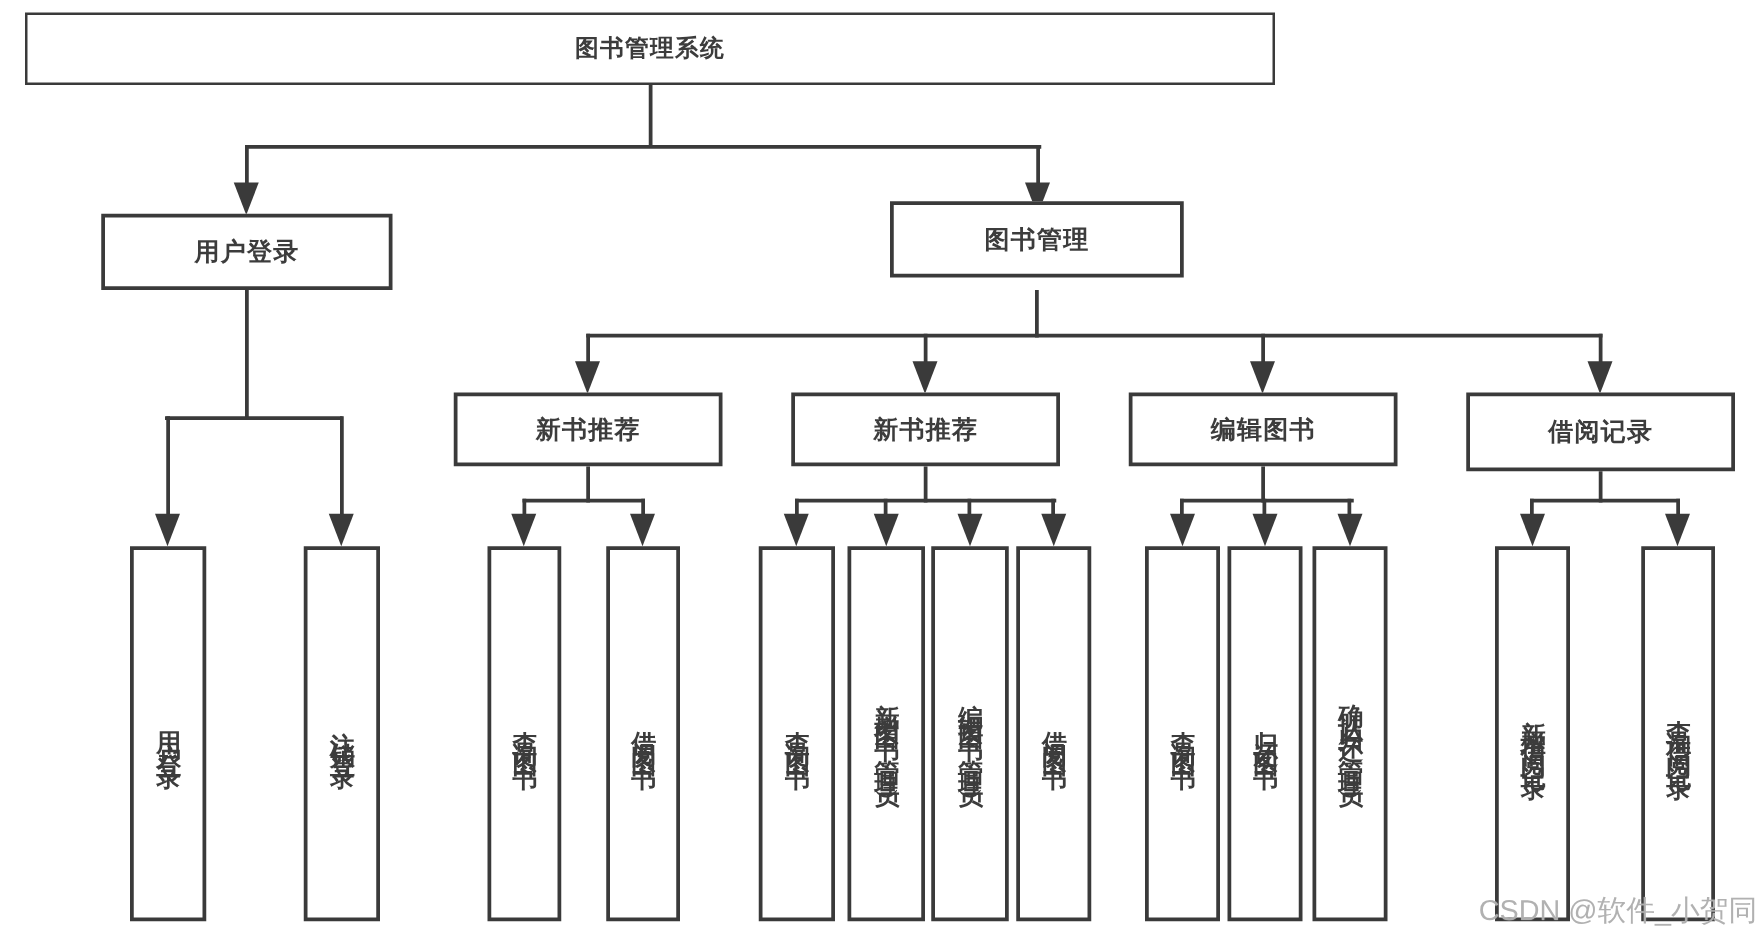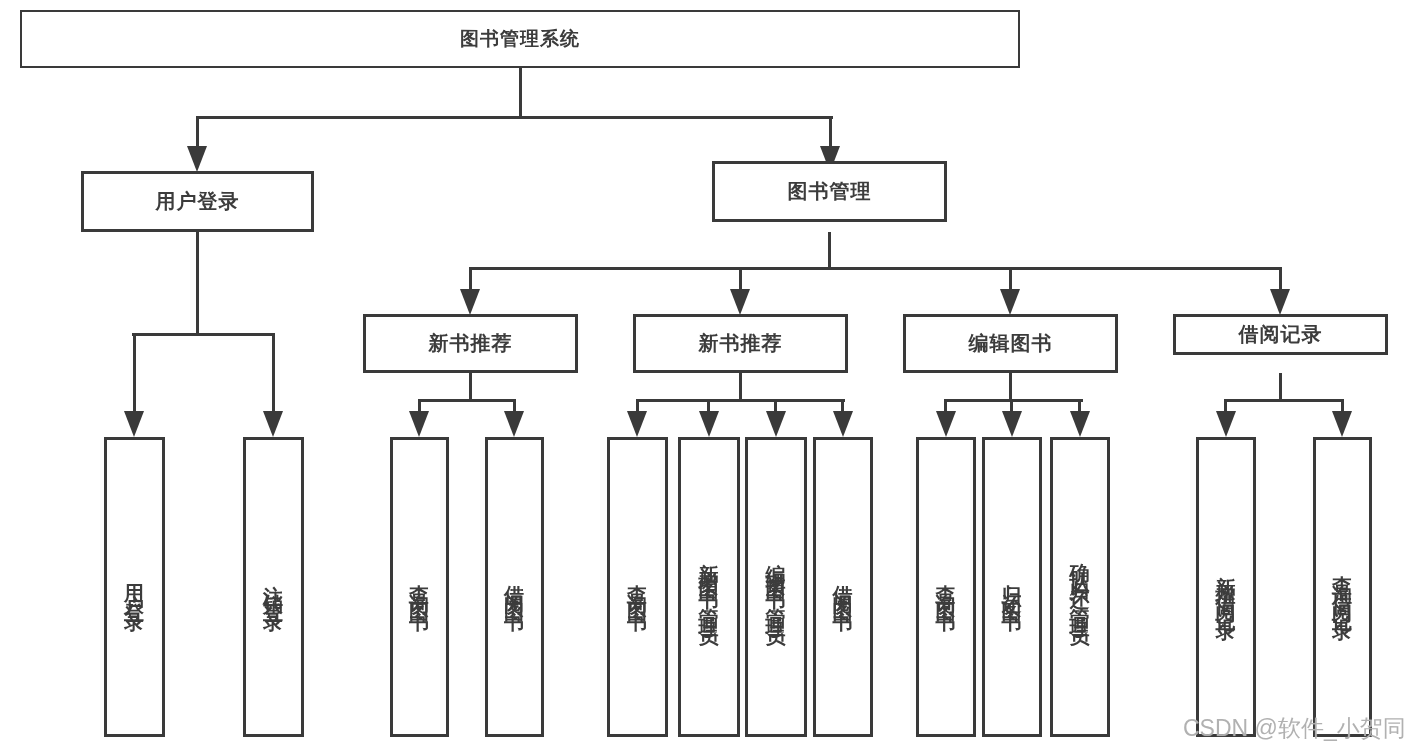--- a/index.html
+++ b/index.html
@@ -62,21 +62,21 @@
   <div class="vl" style="left:739px;top:267px;height:24px"></div>
   <div class="arrow" style="left:730px;top:289px"></div>
   <div class="vl" style="left:1009px;top:267px;height:24px"></div>
   <div class="arrow" style="left:1000px;top:289px"></div>
   <div class="vl" style="left:1279px;top:267px;height:24px"></div>
   <div class="arrow" style="left:1270px;top:289px"></div>
 
   <div class="box" style="left:363px;top:314px;width:215px;height:59px">新书推荐</div>
   <div class="box" style="left:633px;top:314px;width:215px;height:59px">新书推荐</div>
   <div class="box" style="left:903px;top:314px;width:215px;height:59px">编辑图书</div>
-  <div class="box" style="left:1173px;top:314px;width:215px;height:41px">借阅记录</div>
+  <div class="box" style="left:1173px;top:314px;width:215px;height:63px">借阅记录</div>
 
   <div class="vl" style="left:469px;top:373px;height:29px"></div>
   <div class="hl" style="left:418px;top:399px;width:98px"></div>
   <div class="vl" style="left:418px;top:399px;height:14px"></div>
   <div class="arrow" style="left:409px;top:411px"></div>
   <div class="vl" style="left:513px;top:399px;height:14px"></div>
   <div class="arrow" style="left:504px;top:411px"></div>
 
   <div class="vl" style="left:739px;top:373px;height:29px"></div>
   <div class="hl" style="left:636px;top:399px;width:209px"></div>

